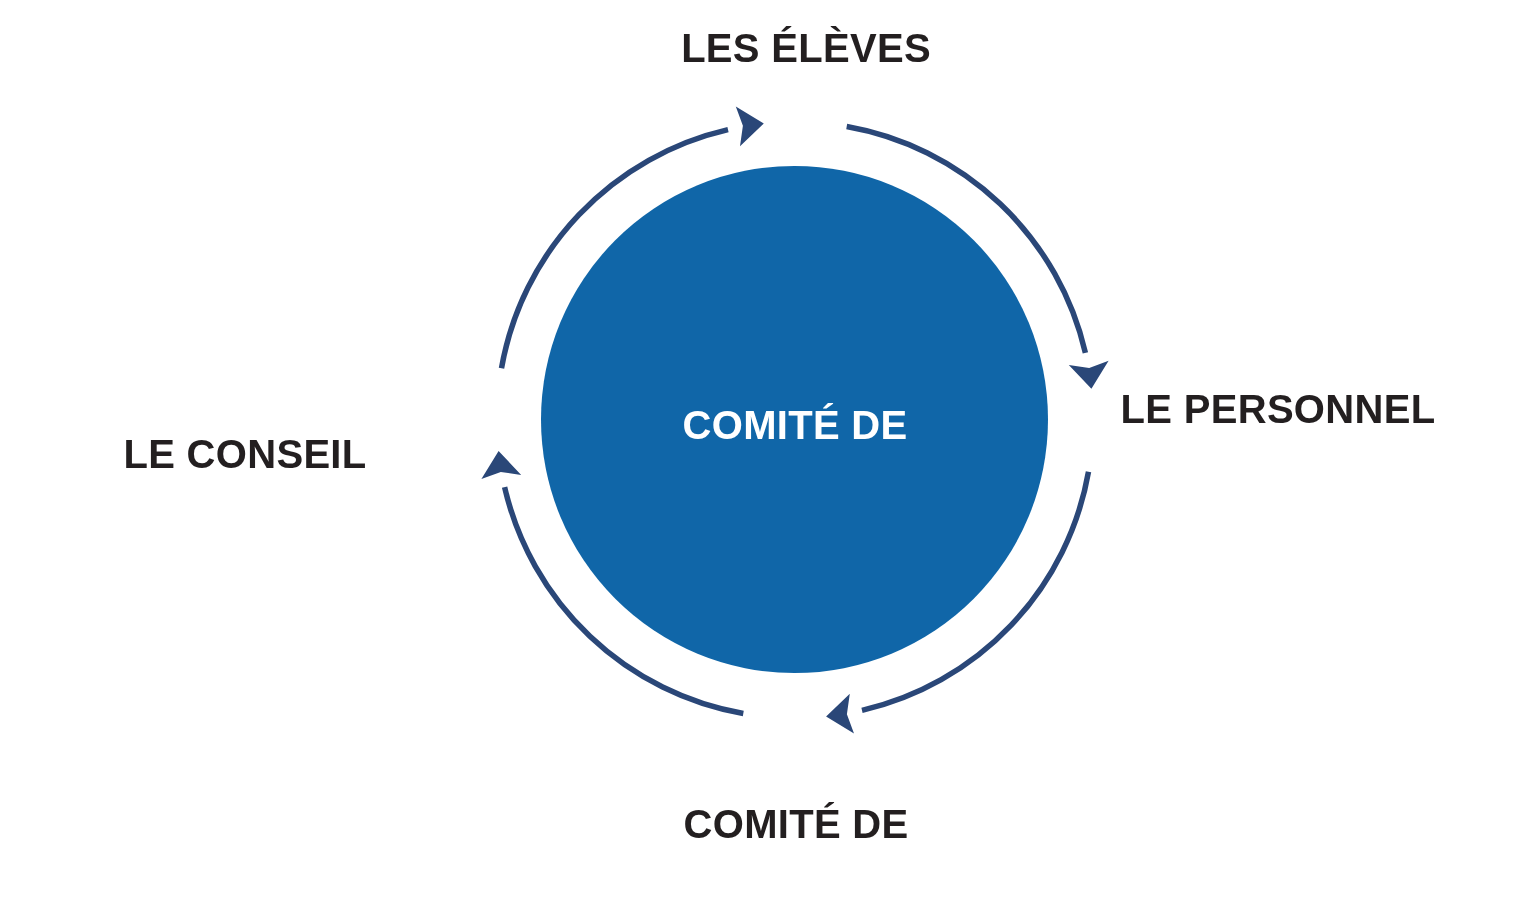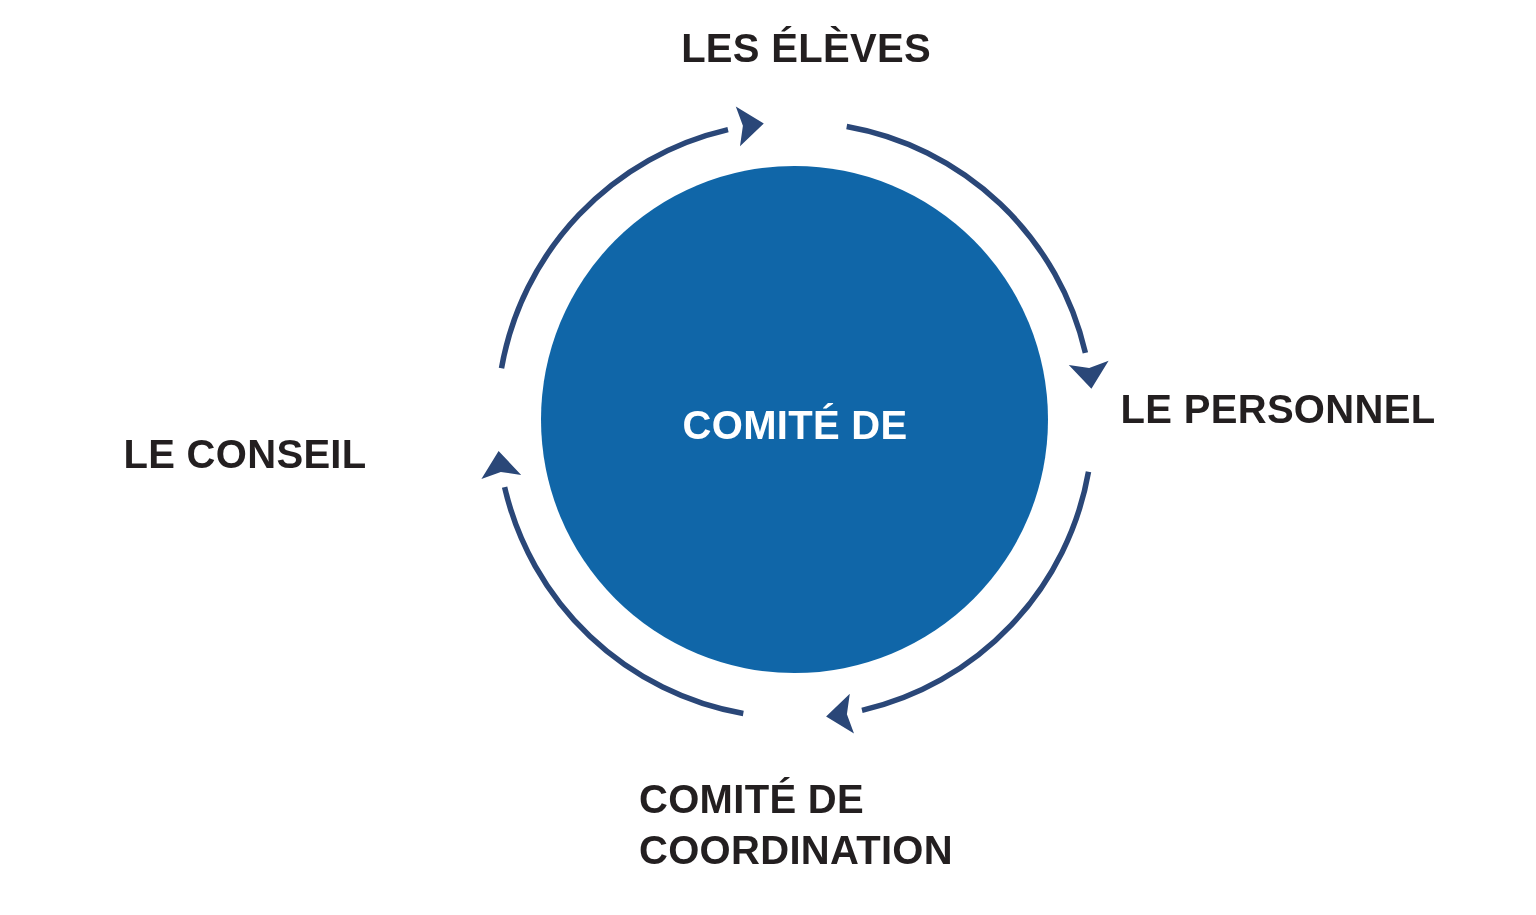--- a/index.html
+++ b/index.html
@@ -77,20 +77,19 @@
   <div class="label hub-label" style="left:795px; top:425px;">
     <div>COMITÉ DE</div>
   </div>
 
   <div class="label" style="left:806px; top:49px;">LES ÉLÈVES</div>
 
   <div class="label" style="left:1278px; top:410px;">LE PERSONNEL</div>
 
   <div class="label" style="left:796px; top:825px;">
     <div>COMITÉ DE</div>
-    <div>COORDINATION</div>
   </div>
 
   <div class="label" style="left:245px; top:424px;margin-top:31px;">
     <div>LE CONSEIL</div>
   </div>
 
 </div>
 
 </body></html>

